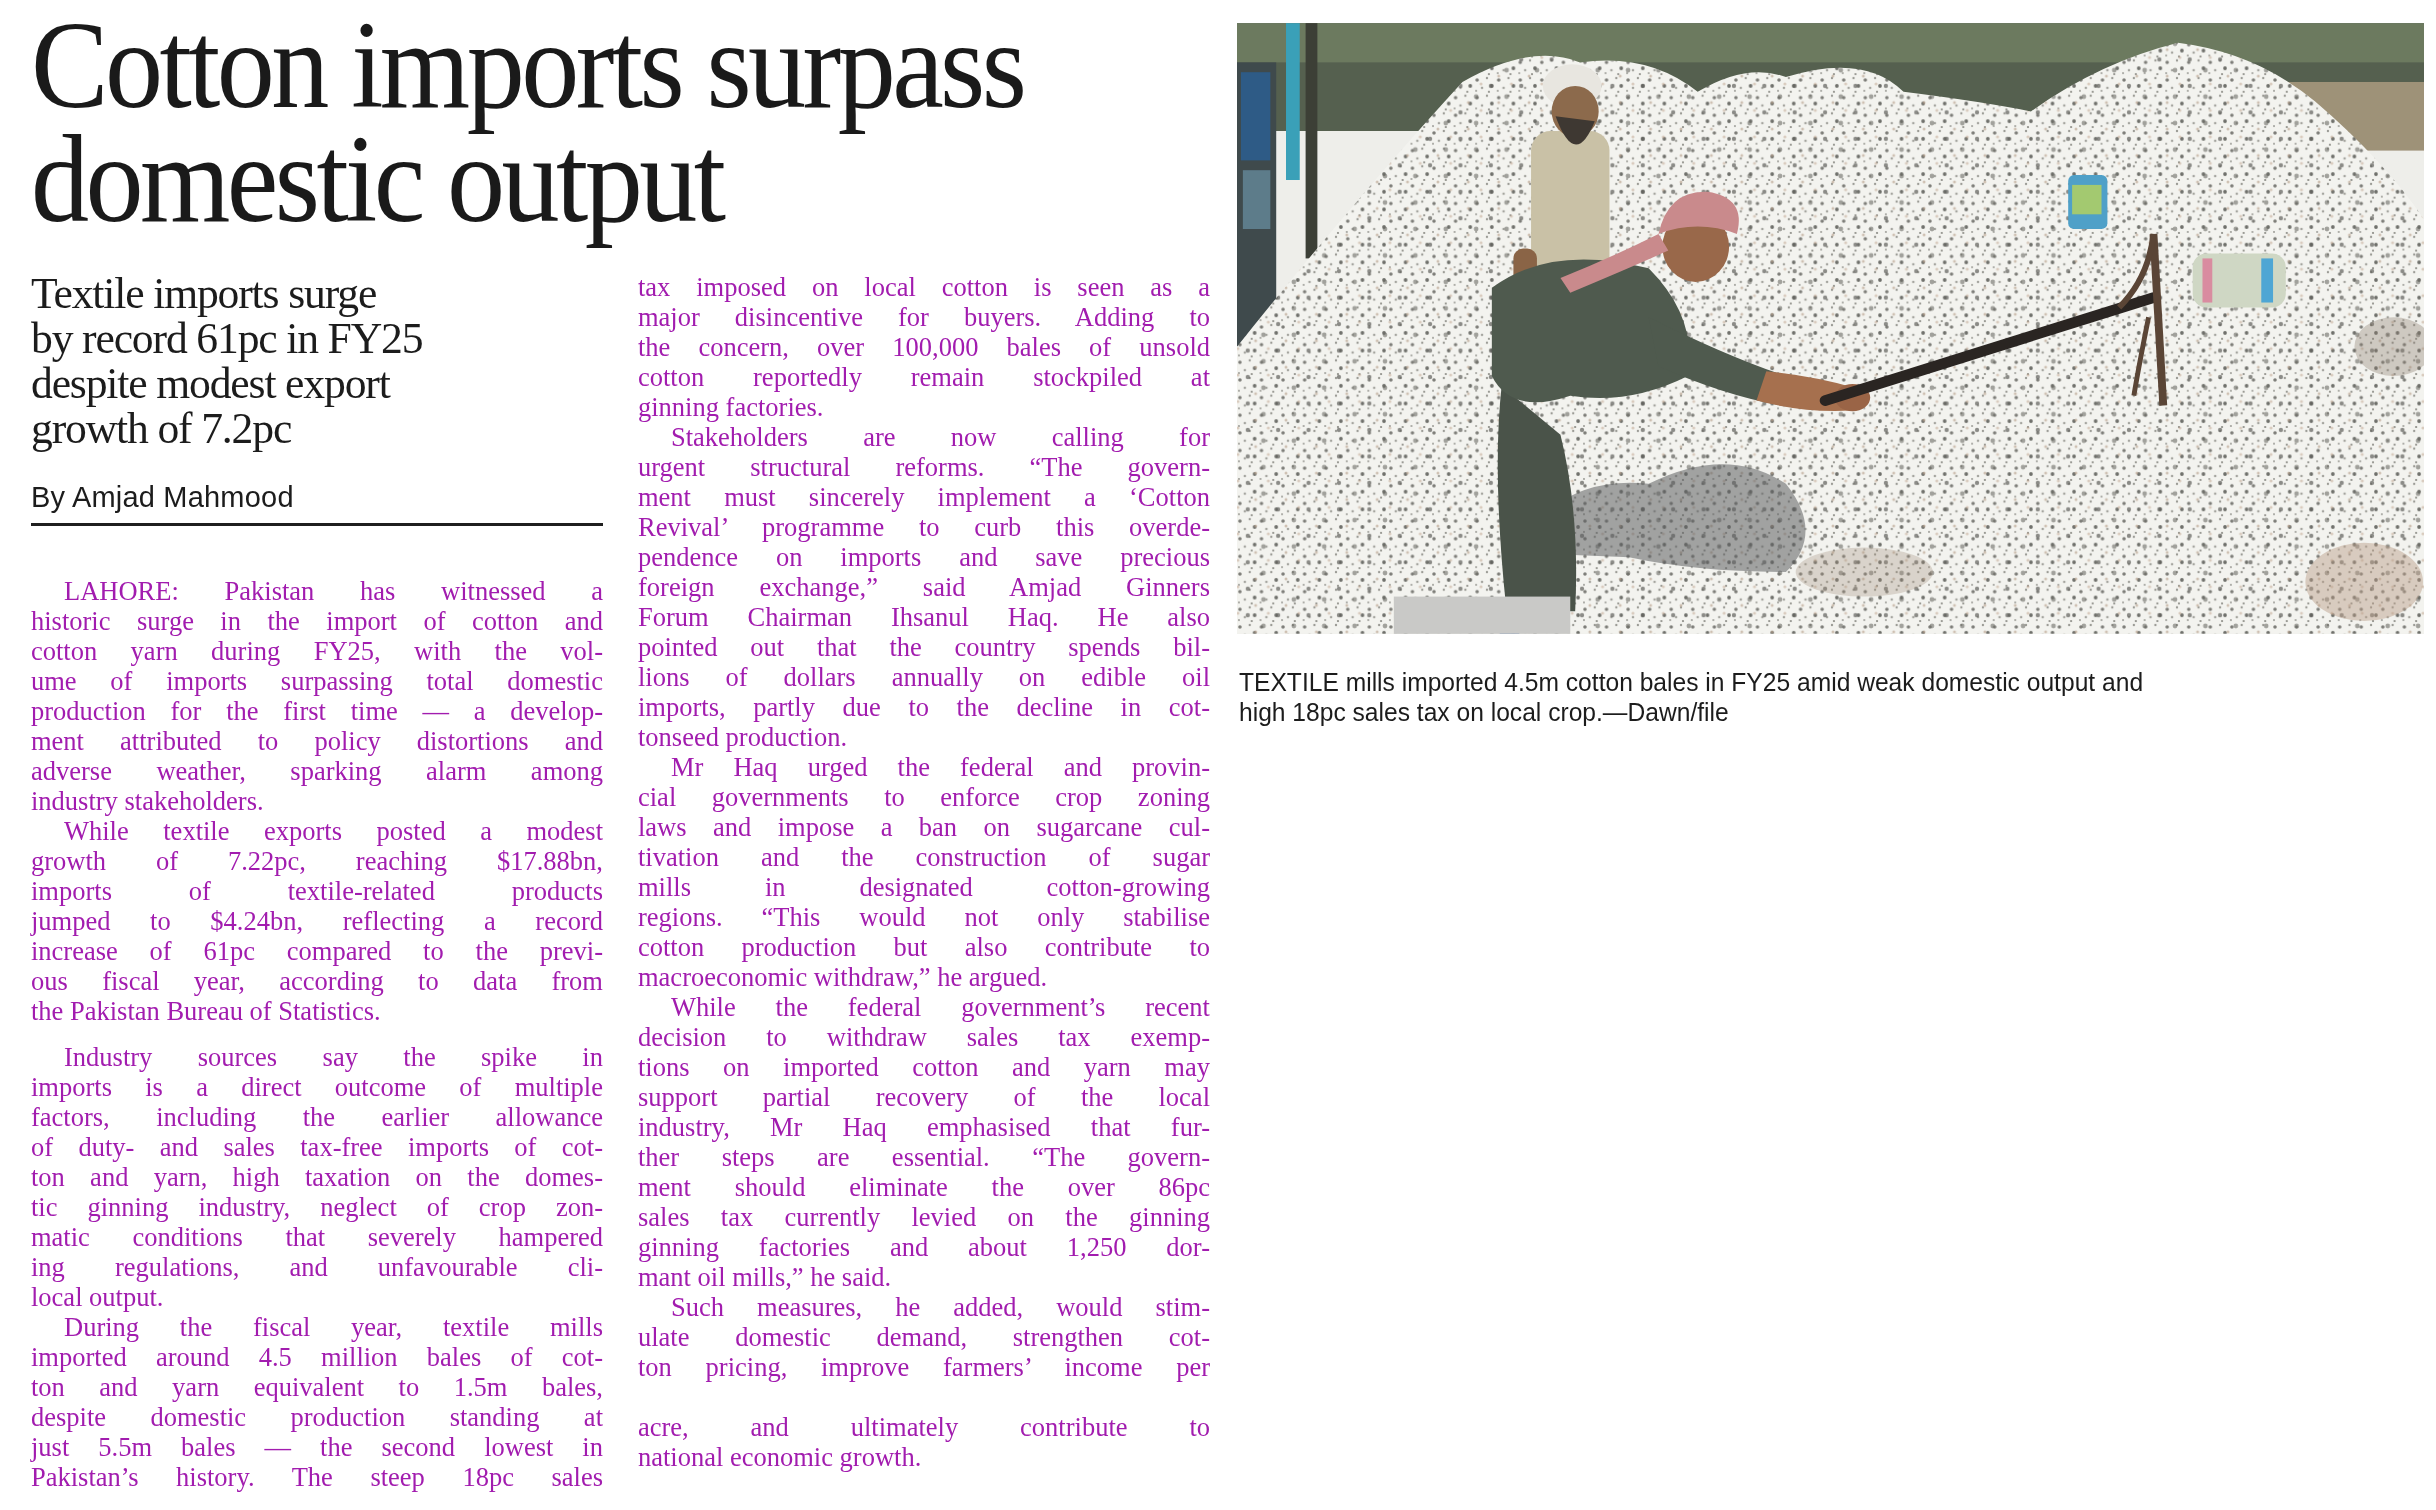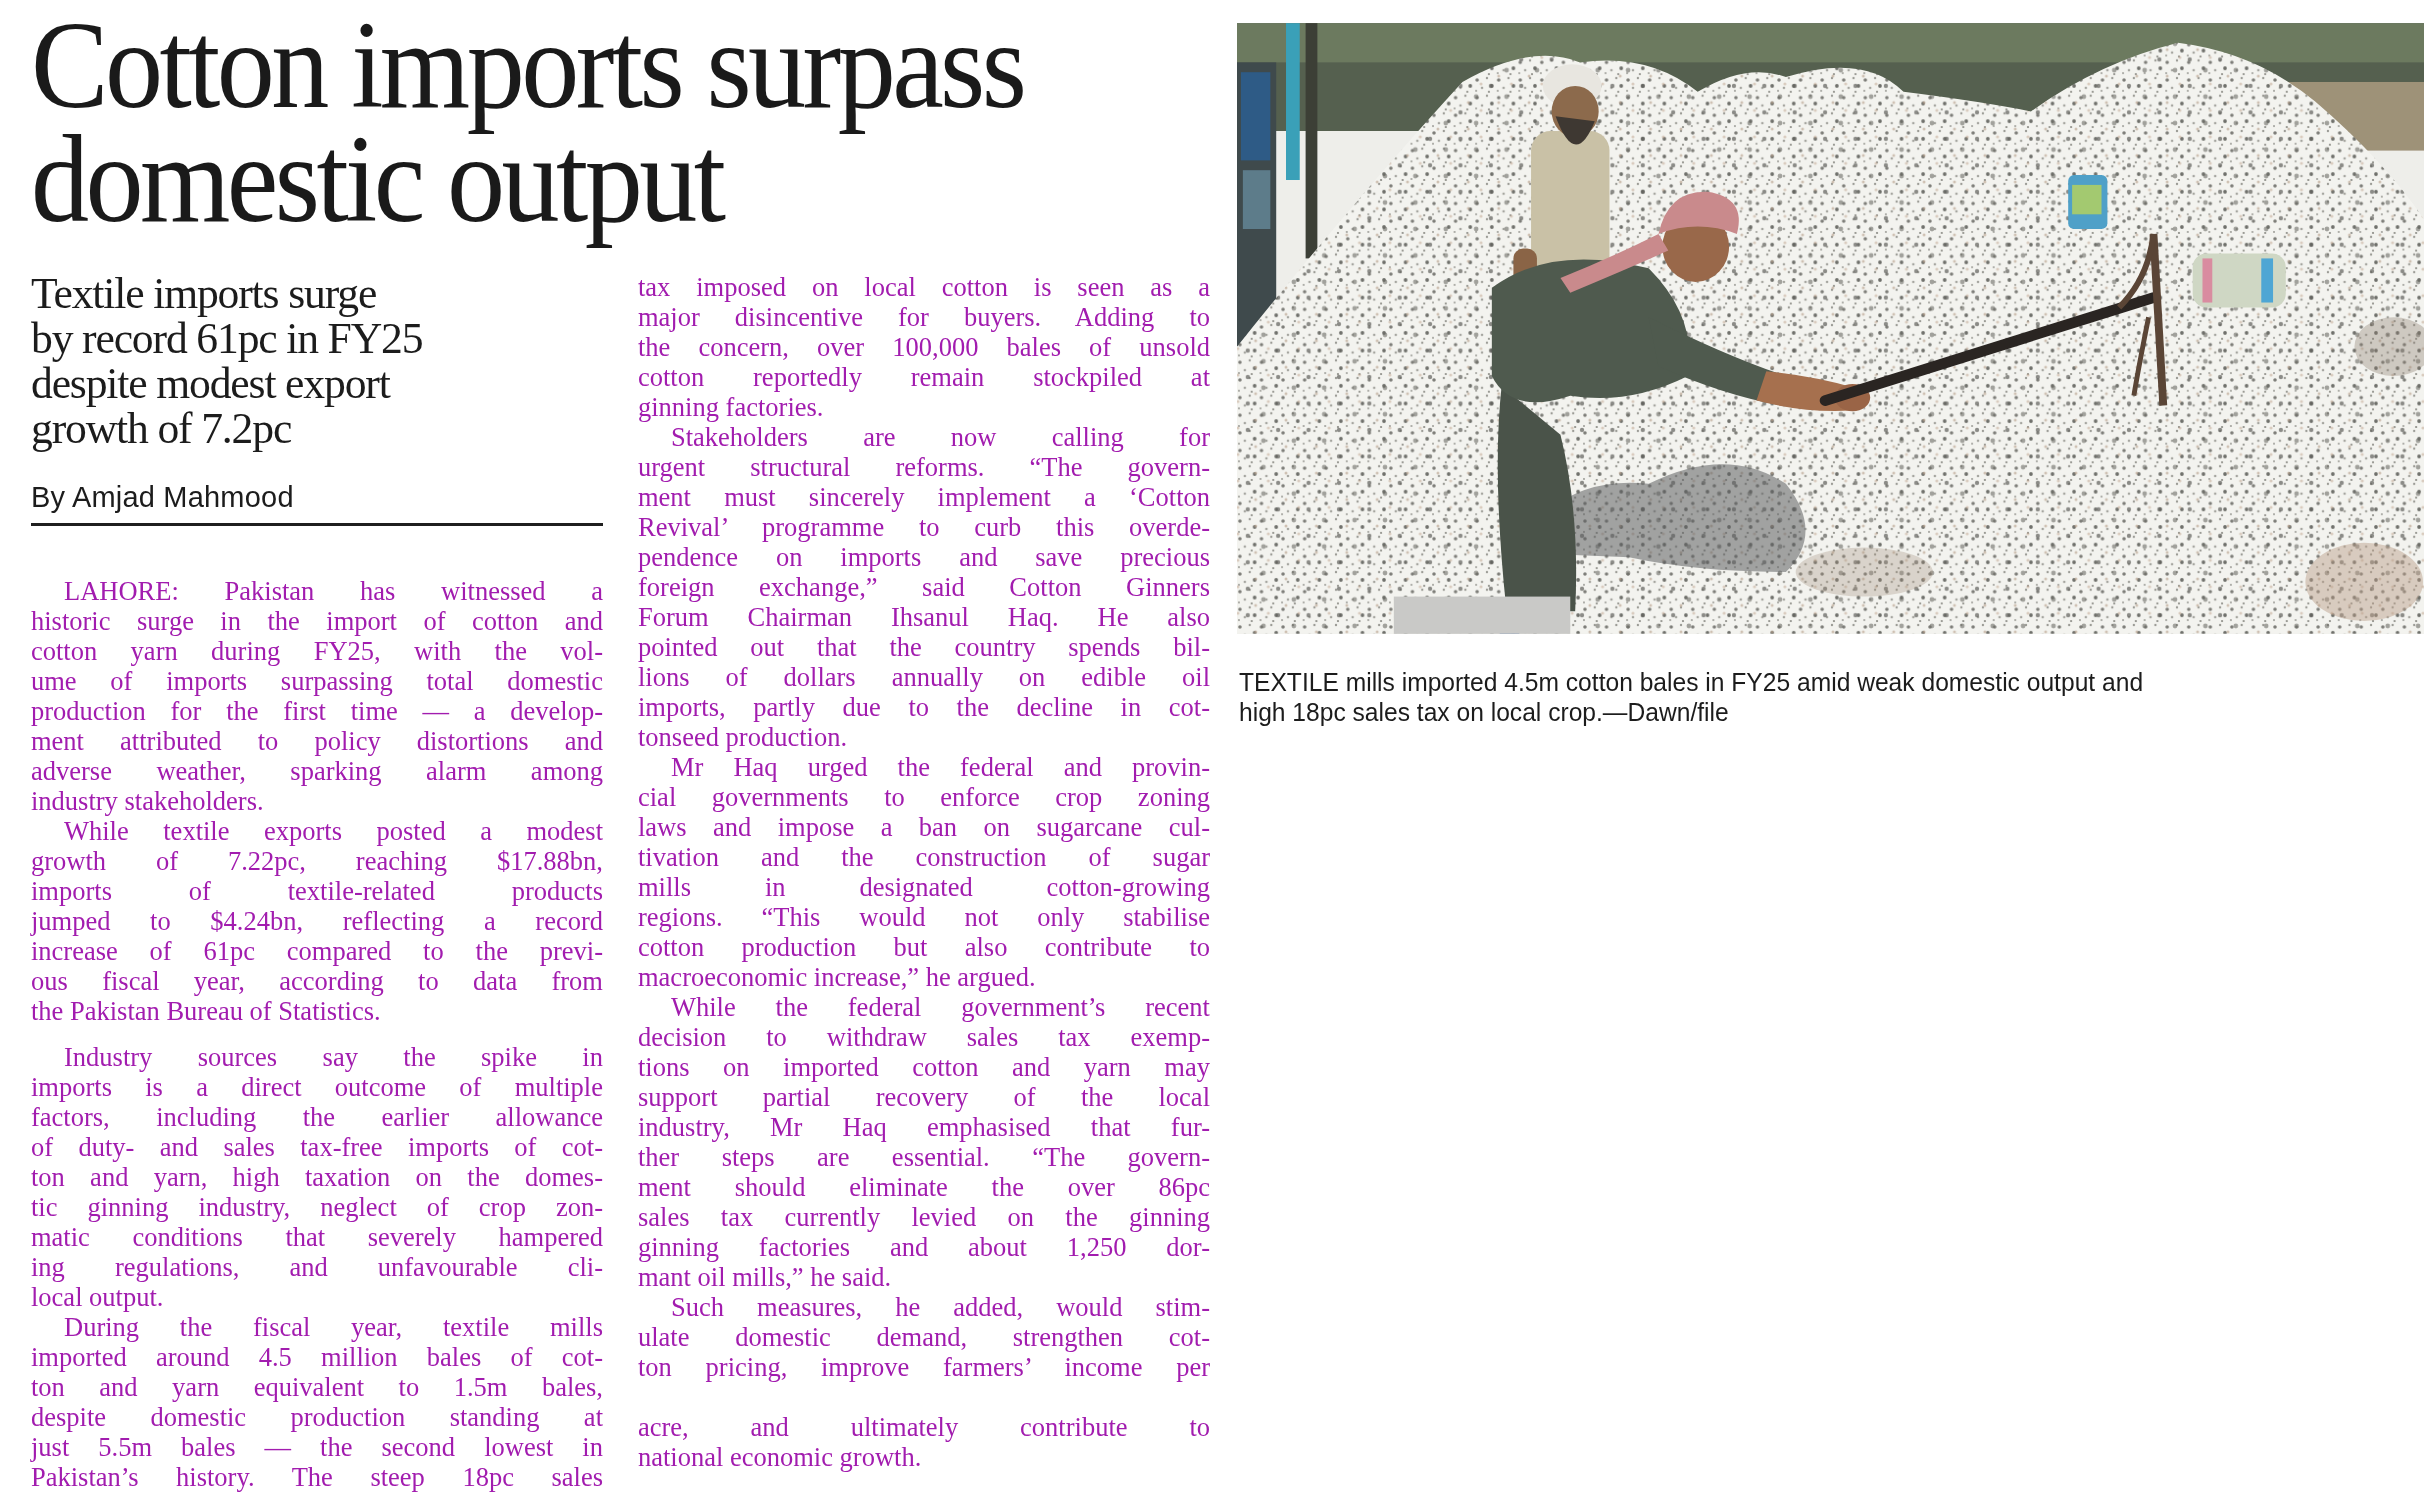--- a/index.html
+++ b/index.html
@@ -251,21 +251,21 @@
     <div class="ln">
       <span style="white-space: normal; display: block; text-align: justify; text-align-last: justify;">ment must sincerely implement a ‘Cotton</span>
     </div>
     <div class="ln">
       <span style="white-space: normal; display: block; text-align: justify; text-align-last: justify;">Revival’ programme to curb this overde-</span>
     </div>
     <div class="ln">
       <span style="white-space: normal; display: block; text-align: justify; text-align-last: justify;">pendence on imports and save precious</span>
     </div>
     <div class="ln">
-      <span style="white-space: normal; display: block; text-align: justify; text-align-last: justify;">foreign exchange,” said Cotton Ginners</span>
+      <span style="white-space: normal; display: block; text-align: justify; text-align-last: justify;">foreign exchange,” said Amjad Ginners</span>
     </div>
     <div class="ln">
       <span style="white-space: normal; display: block; text-align: justify; text-align-last: justify;">Forum Chairman Ihsanul Haq. He also</span>
     </div>
     <div class="ln">
       <span style="white-space: normal; display: block; text-align: justify; text-align-last: justify;">pointed out that the country spends bil-</span>
     </div>
     <div class="ln">
       <span style="white-space: normal; display: block; text-align: justify; text-align-last: justify;">lions of dollars annually on edible oil</span>
     </div>
@@ -287,21 +287,21 @@
     </div>
     <div class="ln">
       <span style="white-space: normal; display: block; text-align: justify; text-align-last: justify;">mills in designated cotton-growing</span>
     </div>
     <div class="ln">
       <span style="white-space: normal; display: block; text-align: justify; text-align-last: justify;">regions. “This would not only stabilise</span>
     </div>
     <div class="ln">
       <span style="white-space: normal; display: block; text-align: justify; text-align-last: justify;">cotton production but also contribute to</span>
     </div>
-    <div class="ln last"><span style="white-space: nowrap; display: inline-block;">macroeconomic increase,” he argued.</span></div>
+    <div class="ln last"><span style="white-space: nowrap; display: inline-block;">macroeconomic withdraw,” he argued.</span></div>
     <div class="ln indent">
       <span style="white-space: normal; display: block; text-align: justify; text-align-last: justify;">While the federal government’s recent</span>
     </div>
     <div class="ln">
       <span style="white-space: normal; display: block; text-align: justify; text-align-last: justify;">decision to withdraw sales tax exemp-</span>
     </div>
     <div class="ln">
       <span style="white-space: normal; display: block; text-align: justify; text-align-last: justify;">tions on imported cotton and yarn may</span>
     </div>
     <div class="ln">

